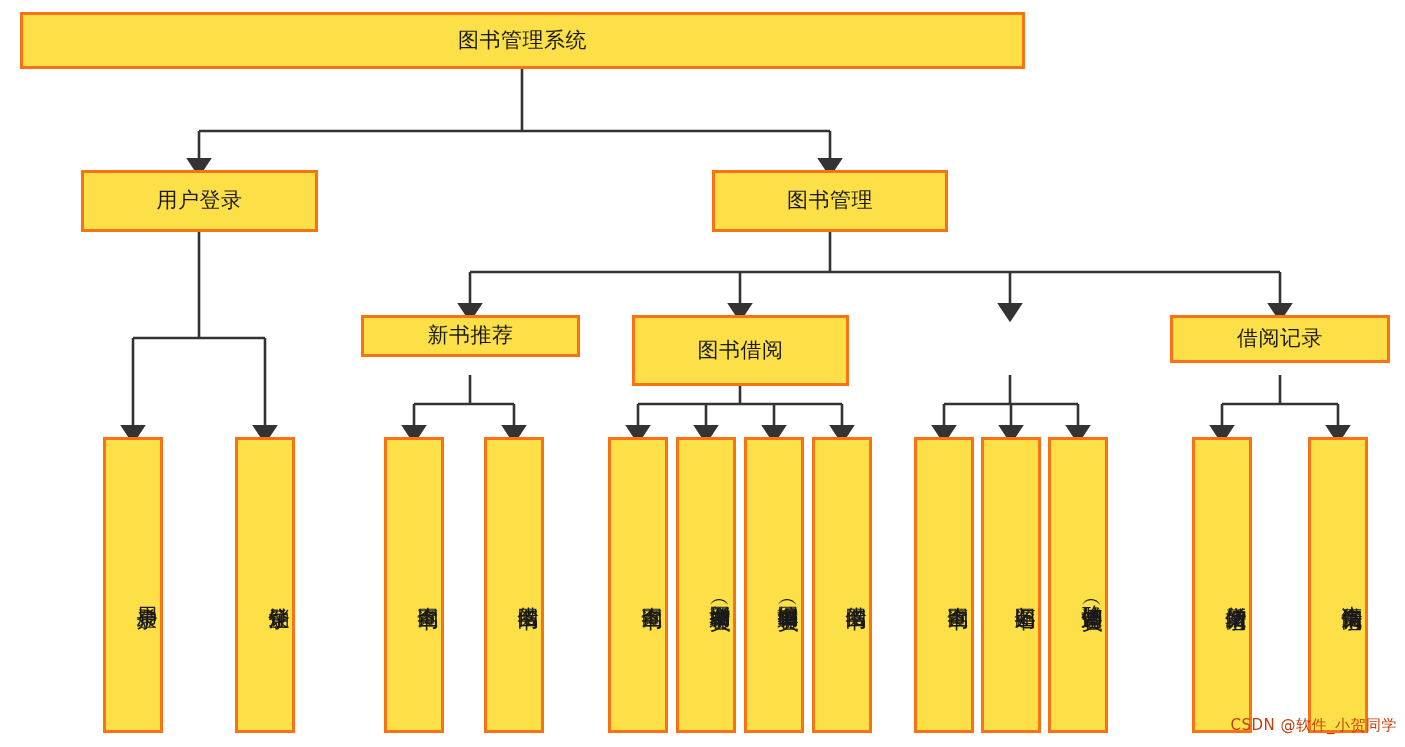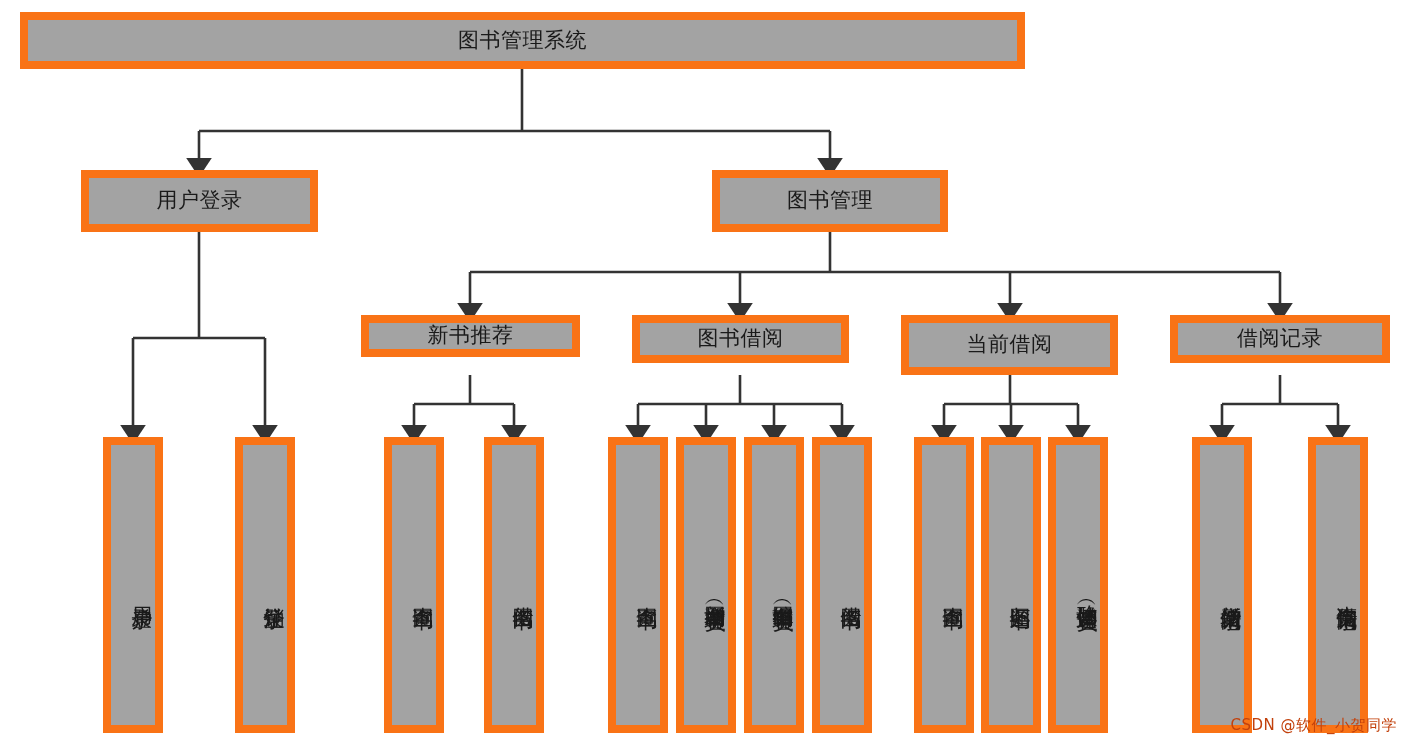--- a/index.html
+++ b/index.html
@@ -22,22 +22,22 @@
     position: absolute;
     left: 0;
     top: 0;
     width: 1405px;
     height: 747px;
     pointer-events: none;
   }
   .node {
     position: absolute;
     box-sizing: border-box;
-    background: #a3a3a3;
-    border: 8px solid #f97316;
+    background: #fde047;
+    border: 3px solid #f97316;
     display: flex;
     align-items: center;
     justify-content: center;
     text-align: center;
     color: #1a1a1a;
   }
   .node.h {
     font-size: 21px;
     line-height: 1.2;
     letter-spacing: 0.5px;
@@ -134,25 +134,22 @@
   <div class="node h" style="left:81px; top:170px; width:237px; height:62px;">
     <span>用户登录</span>
   </div>
   <div class="node h" style="left:712px; top:170px; width:236px; height:62px;">
     <span>图书管理</span>
   </div>
 
   <div class="node h" style="left:361px; top:315px; width:219px; height:42px;">
     <span>新书推荐</span>
   </div>
-  <div class="node h" style="left:632px; top:315px; width:217px; height:48px;">
+  <div class="node h" style="left:632px; top:315px; width:217px; height:71px;">
     <span>图书借阅</span>
-  </div>
-  <div class="node h" style="left:901px; top:315px; width:217px; height:60px;">
-    <span>当前借阅</span>
   </div>
   <div class="node h" style="left:1170px; top:315px; width:220px; height:48px;">
     <span>借阅记录</span>
   </div>
 
   <div class="node v" style="left:103px; top:437px; width:60px; height:296px;">
     <span class="vlabel">用户登录</span>
   </div>
   <div class="node v" style="left:235px; top:437px; width:60px; height:296px;">
     <span class="vlabel">注销登录</span>

